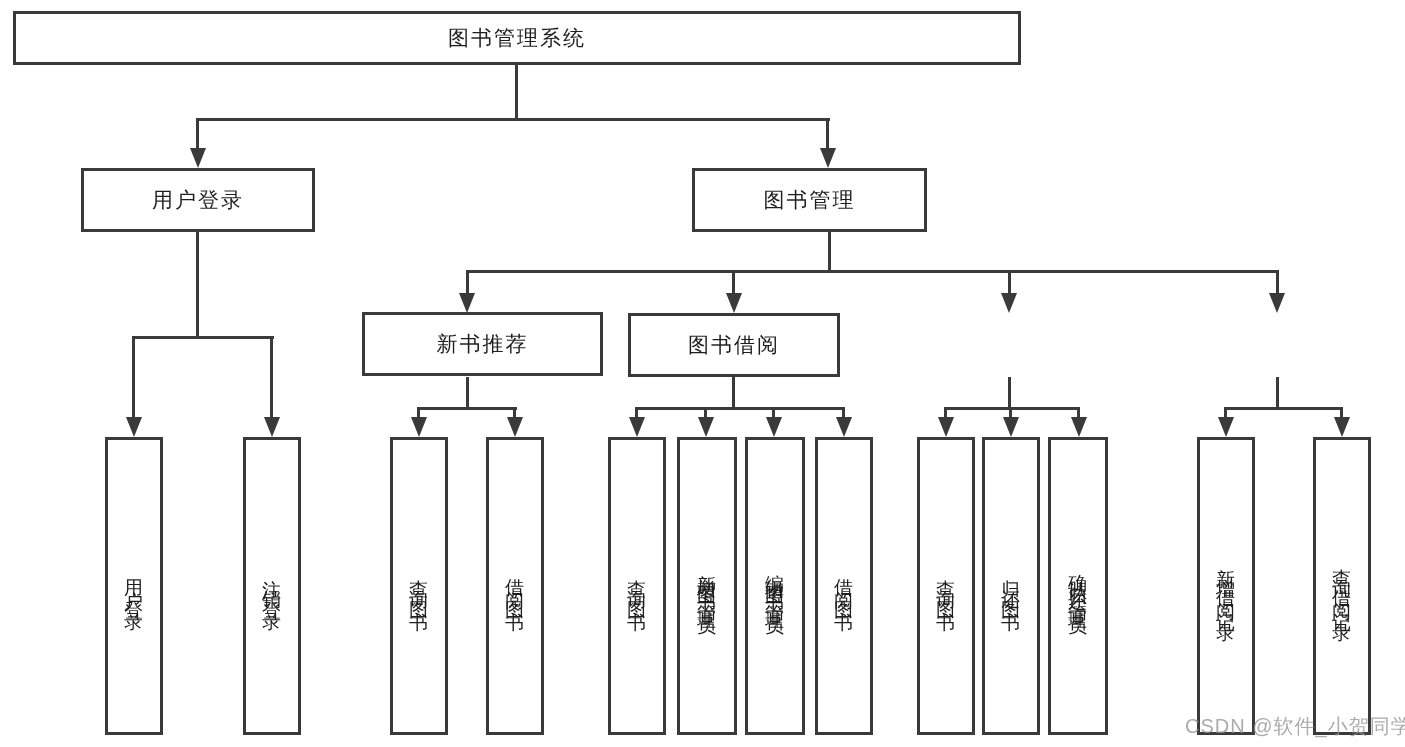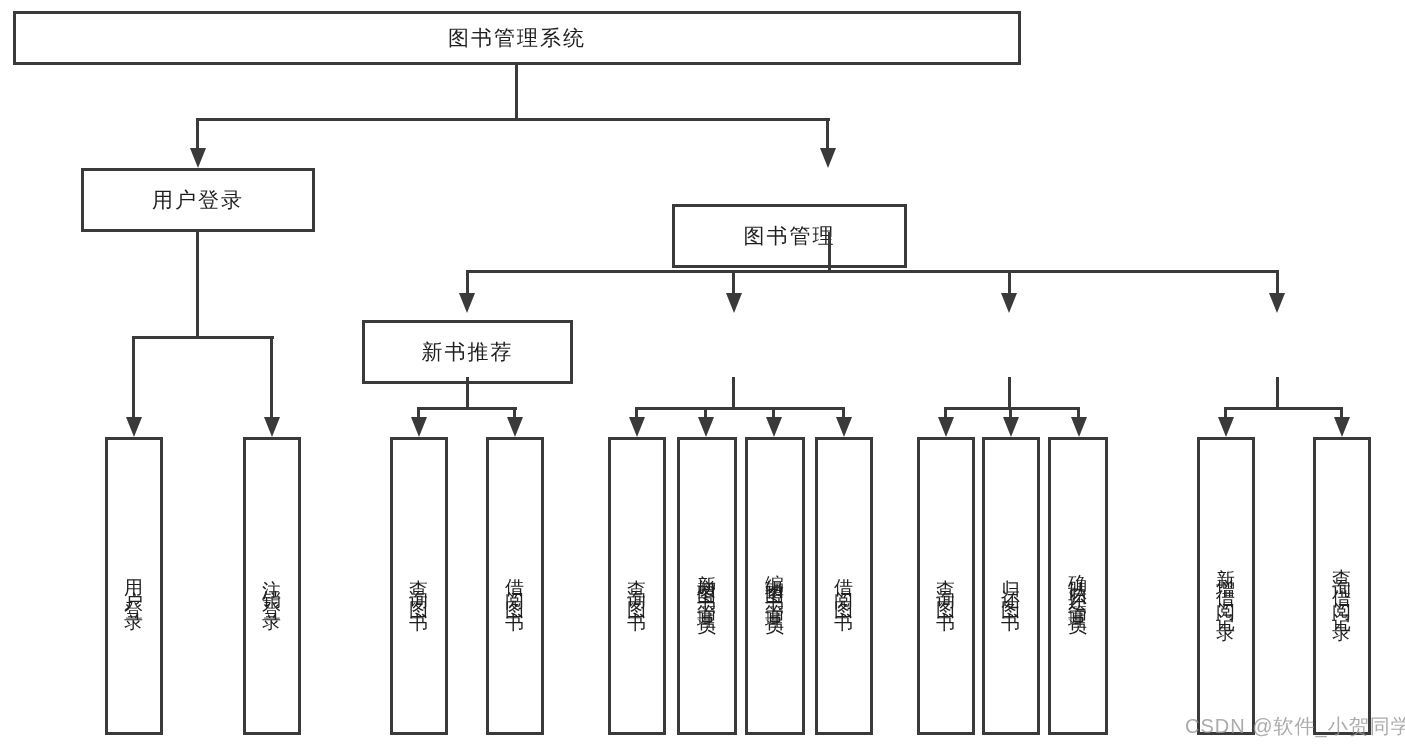--- a/index.html
+++ b/index.html
@@ -57,41 +57,42 @@
   <div class="hbox" style="left:13px;top:11px;width:1008px;height:54px;">图书管理系统</div>
 
   <div class="vl" style="left:515px;top:65px;height:54px;"></div>
   <div class="hl" style="left:196px;top:118px;width:634px;"></div>
   <div class="vl" style="left:196px;top:118px;height:34px;"></div>
   <div class="vl" style="left:826px;top:118px;height:34px;"></div>
   <div class="arrow" style="left:190px;top:148px;"></div>
   <div class="arrow" style="left:820px;top:148px;"></div>
 
   <div class="hbox" style="left:81px;top:168px;width:234px;height:64px;">用户登录</div>
-  <div class="hbox" style="left:672px;top:168px;width:235px;height:64px;margin-top:36px;">图书管理</div>
+  <div class="hbox" style="left:692px;top:168px;width:235px;height:64px;">图书管理</div>
 
   <div class="vl" style="left:196px;top:232px;height:104px;"></div>
   <div class="hl" style="left:132px;top:336px;width:142px;"></div>
   <div class="vl" style="left:132px;top:336px;height:84px;"></div>
   <div class="vl" style="left:270px;top:336px;height:84px;"></div>
   <div class="arrow" style="left:126px;top:417px;"></div>
   <div class="arrow" style="left:264px;top:417px;"></div>
 
   <div class="vl" style="left:828px;top:232px;height:38px;"></div>
   <div class="hl" style="left:466px;top:270px;width:813px;"></div>
   <div class="vl" style="left:466px;top:270px;height:26px;"></div>
   <div class="vl" style="left:732px;top:270px;height:26px;"></div>
   <div class="vl" style="left:1008px;top:270px;height:26px;"></div>
   <div class="vl" style="left:1276px;top:270px;height:26px;"></div>
   <div class="arrow" style="left:459px;top:293px;"></div>
   <div class="arrow" style="left:726px;top:293px;"></div>
   <div class="arrow" style="left:1001px;top:293px;"></div>
   <div class="arrow" style="left:1269px;top:293px;"></div>
 
-  <div class="hbox" style="left:362px;top:320px;width:211px;height:64px;">新书推荐</div>
+  <div class="hbox" style="left:362px;top:312px;width:241px;height:64px;">新书推荐</div>
+  <div class="hbox" style="left:628px;top:313px;width:212px;height:64px;">图书借阅</div>
 
   <div class="vl" style="left:466px;top:377px;height:30px;"></div>
   <div class="hl" style="left:417px;top:407px;width:100px;"></div>
   <div class="vl" style="left:417px;top:407px;height:13px;"></div>
   <div class="vl" style="left:513px;top:407px;height:13px;"></div>
   <div class="arrow" style="left:411px;top:417px;"></div>
   <div class="arrow" style="left:507px;top:417px;"></div>
 
   <div class="vl" style="left:732px;top:377px;height:30px;"></div>
   <div class="hl" style="left:635px;top:407px;width:210px;"></div>

